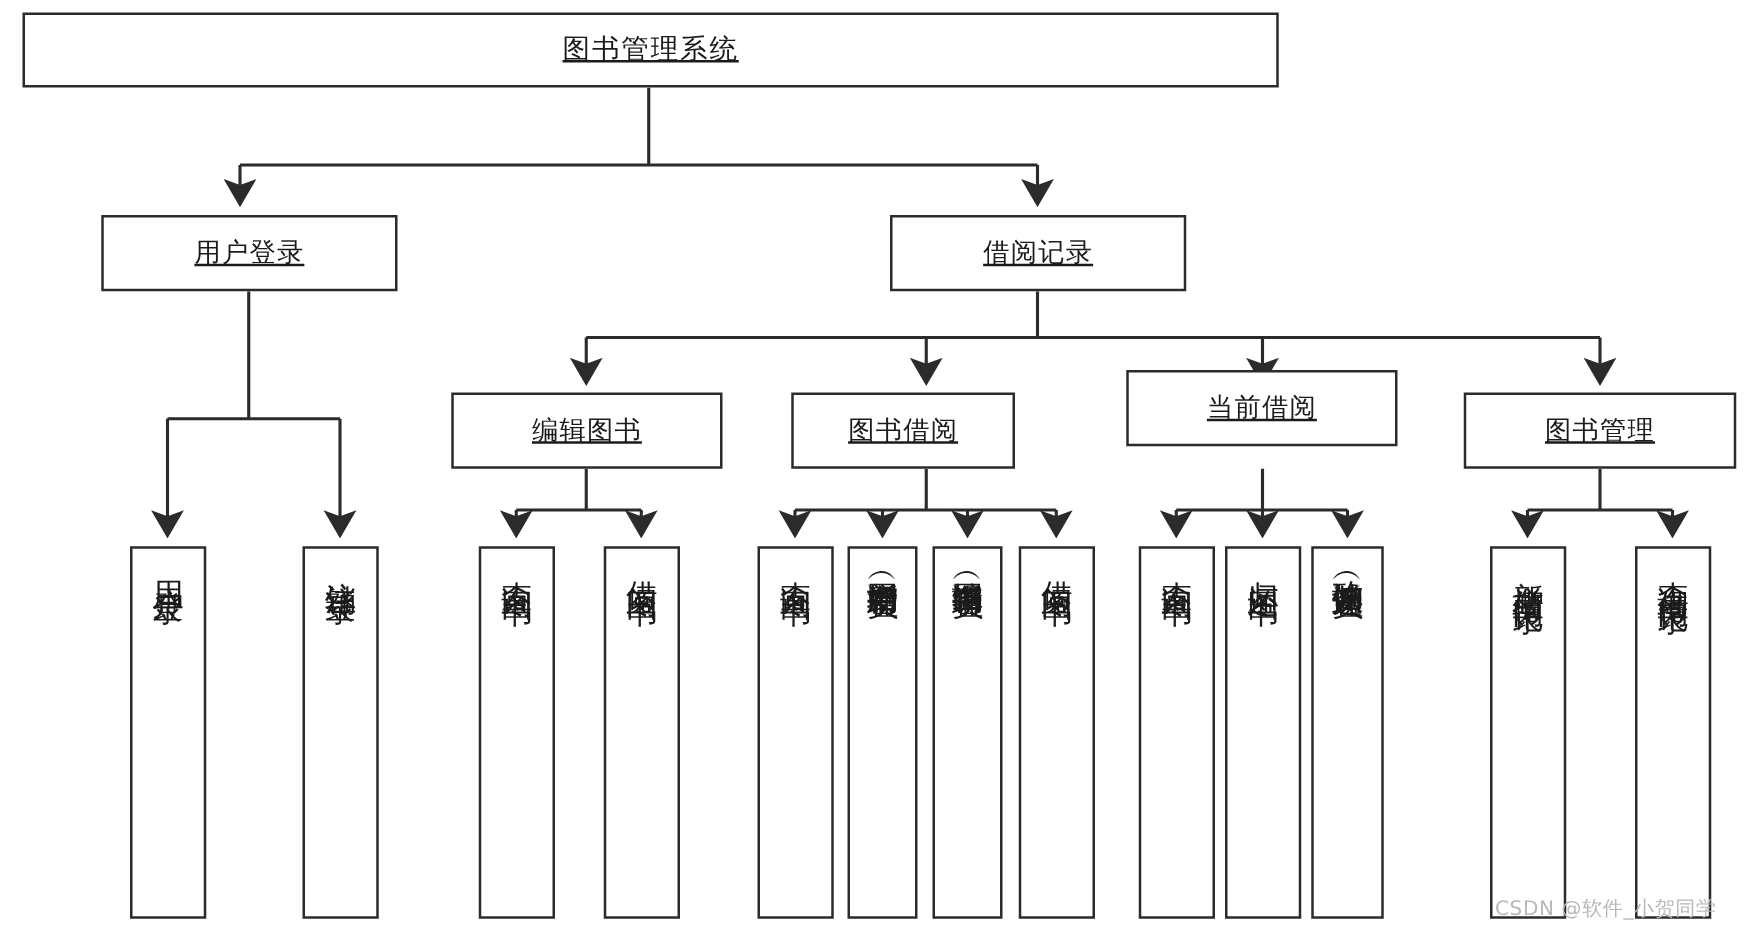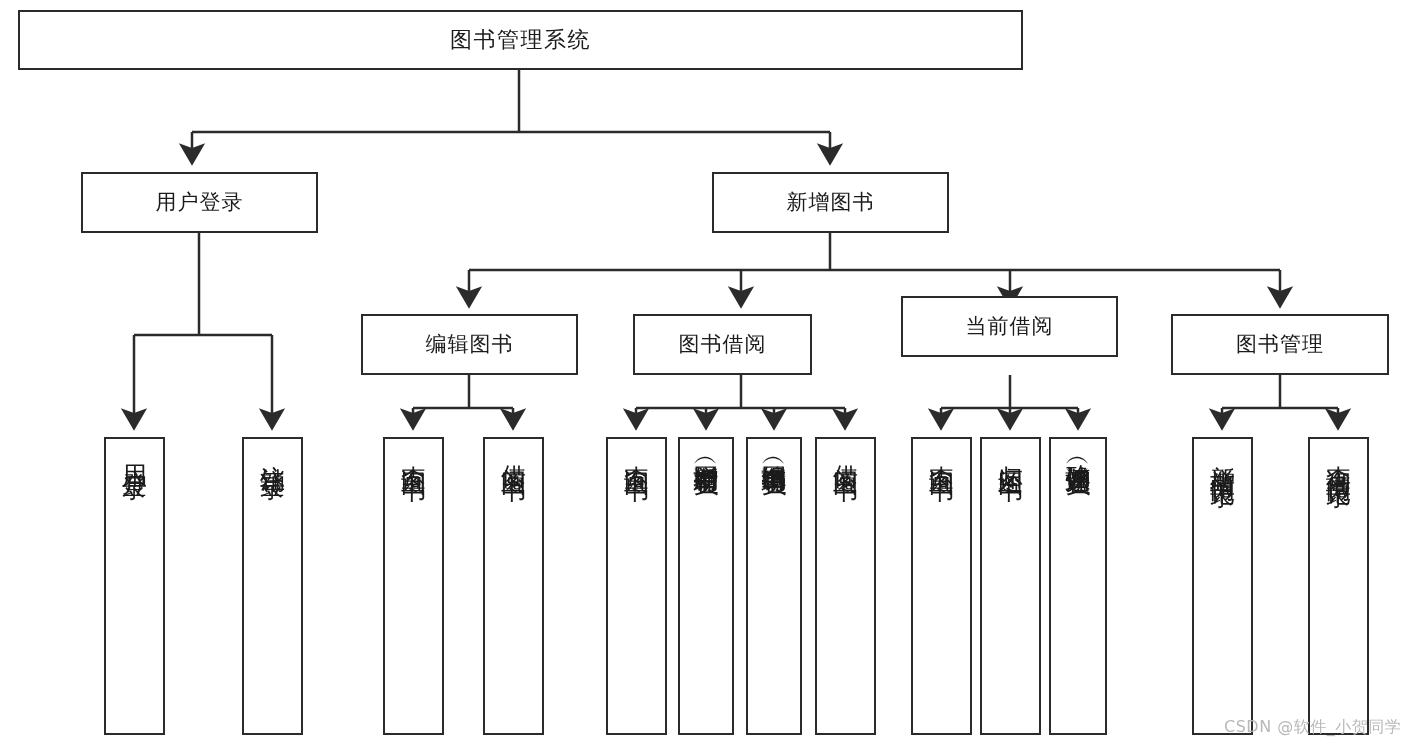--- a/index.html
+++ b/index.html
@@ -38,20 +38,21 @@
   .node .label {
     display: block;
     text-align: center;
     line-height: 1.12;
     white-space: nowrap;
   }
   
   .node.horiz .label {
     font-size: 21px;
     letter-spacing: 1px;
+    text-decoration: underline;
   }
   .node.root .label {
     font-size: 22px;
     letter-spacing: 1.5px;
   }
   
   .node.vert {
     align-items: flex-start;
     justify-content: center;
     padding-top: 6px;
@@ -135,21 +136,21 @@
 
   <div class="node horiz root" style="left:18px; top:10px; width:1005px; height:60px;">
     <span class="label">图书管理系统</span>
   </div>
 
   <div class="node horiz" style="left:81px; top:172px; width:237px; height:61px;">
     <span class="label">用户登录</span>
   </div>
 
   <div class="node horiz" style="left:712px; top:172px; width:237px; height:61px;">
-    <span class="label">新增图书</span>
+    <span class="label">借阅记录</span>
   </div>
 
   <div class="node horiz" style="left:361px; top:314px; width:217px; height:61px;">
     <span class="label">编辑图书</span>
   </div>
 
   <div class="node horiz" style="left:633px; top:314px; width:179px; height:61px;">
     <span class="label">图书借阅</span>
   </div>
 
@@ -206,15 +207,15 @@
   </div>
 
   <div class="node vert" style="left:1192px; top:437px; width:61px; height:298px;">
     <span class="label">新增借阅记录</span>
   </div>
 
   <div class="node vert" style="left:1308px; top:437px; width:61px; height:298px;">
     <span class="label">查询借阅记录</span>
   </div>
 
-  <div class="watermark" style="left:1196px; top:717px;margin-left:28px;">CSDN @软件_小贺同学</div>
+  <div class="watermark" style="left:1196px; top:717px;">CSDN @软件_小贺同学</div>
 
 </div>
 
 </body></html>

